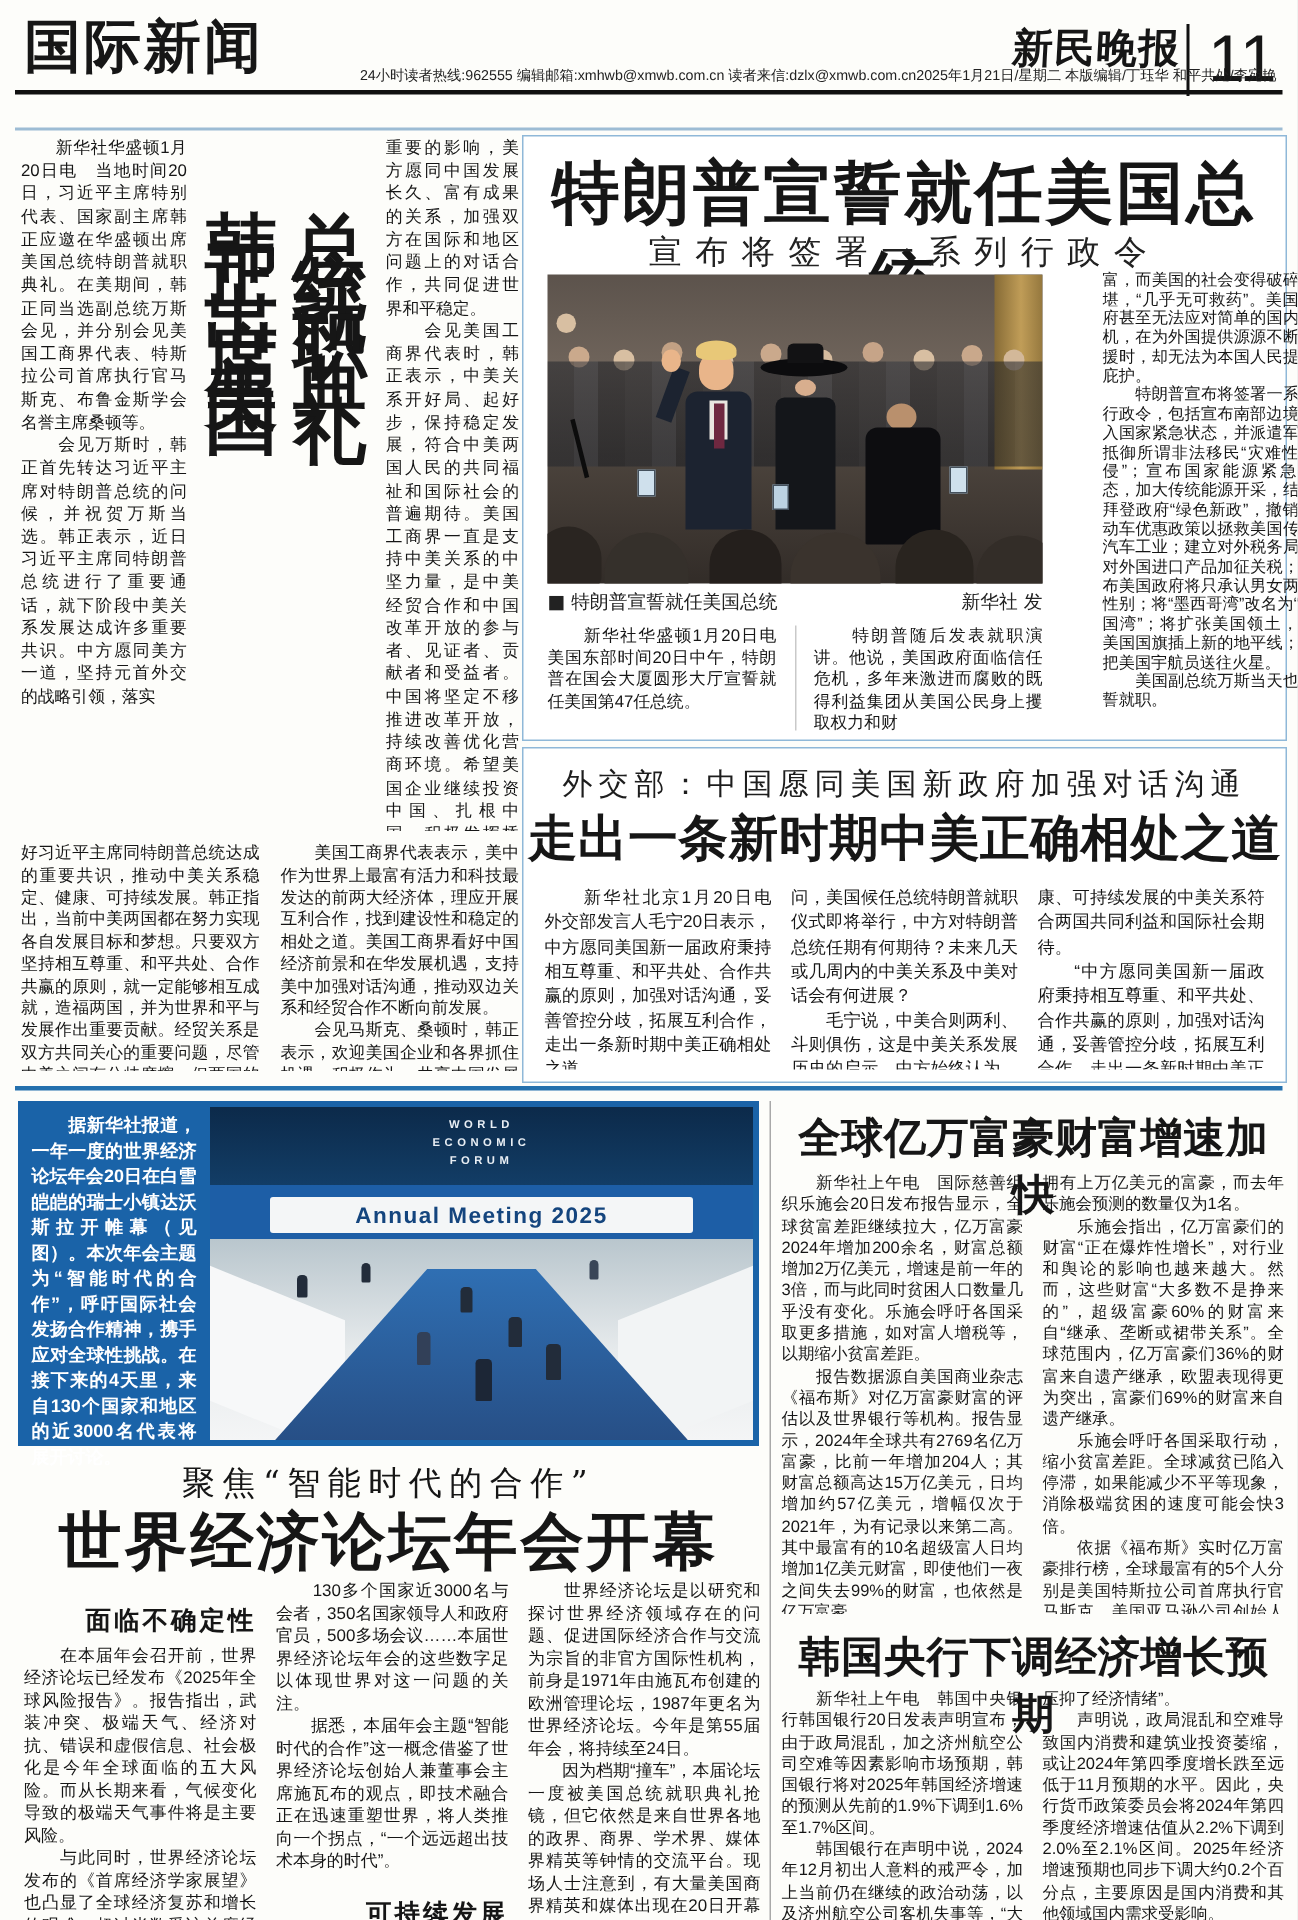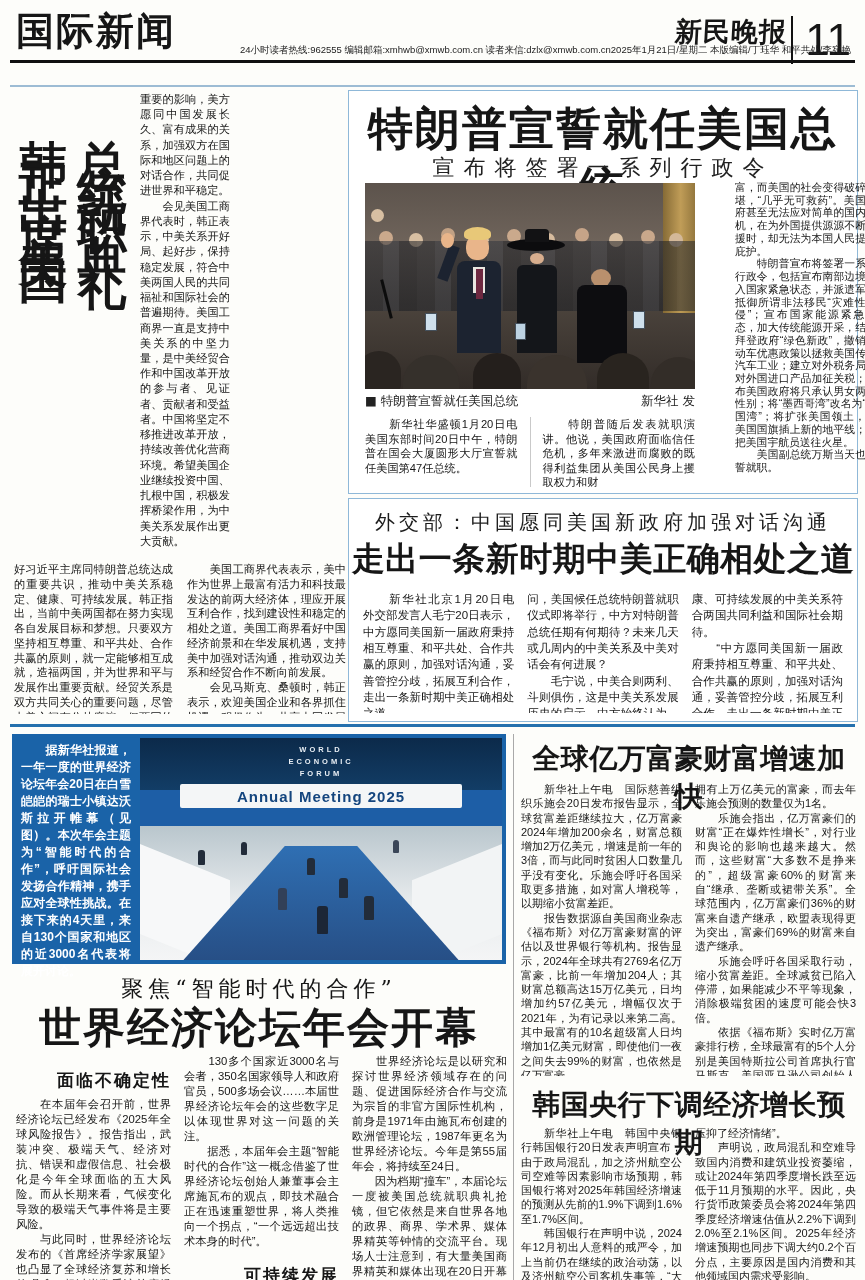--- a/index.html
+++ b/index.html
@@ -84,21 +84,21 @@
   .mofa-cols .bt{width:152px;font-size:11.5px;line-height:1.42;}
   
   .davos-box{left:12px;top:734px;width:494px;height:230px;background:#1a63a8;display:flex;}
   .davos-side{width:128px;padding:8px 9px;color:#fff;font-weight:bold;font-size:12px;line-height:1.42;
               white-space:pre-wrap;text-align:justify;box-sizing:border-box;}
   .davos-photo{position:relative;flex:1;margin:4px 4px 4px 0;background:#cfd9df;overflow:hidden;}
   .wef-top{left:0;top:0;width:100%;height:52px;background:linear-gradient(#0c2a4a,#123d66);}
   .wef-logo{left:0;top:6px;width:100%;text-align:center;color:#e8eef4;font-size:7.5px;font-weight:bold;
             letter-spacing:3px;line-height:1.6;white-space:pre-wrap;}
   .wef-wall{left:0;top:52px;width:100%;height:36px;background:#1d5ea6;}
-  .wef-banner{left:11%;top:46px;width:78%;height:24px;background:#f4f6f7;border-radius:2px;
+  .wef-banner{left:11%;top:60px;width:78%;height:24px;background:#f4f6f7;border-radius:2px;
               display:flex;align-items:center;justify-content:center;color:#14457e;
               font-size:15px;font-weight:bold;letter-spacing:1px;}
   .wef-floor{left:0;top:88px;width:100%;height:134px;background:linear-gradient(#b9c6cd,#e6eaec 55%,#f4f5f6);}
   .wef-carpet{left:0;top:108px;width:100%;height:114px;background:linear-gradient(#2f6fb3,#274f86);
               clip-path:polygon(40% 0,60% 0,88% 100%,12% 100%);}
   .wef-rail-l{left:-30px;top:118px;width:120px;height:90px;background:#f7f8f9;transform:skewY(22deg);}
   .wef-rail-r{right:-30px;top:118px;width:120px;height:90px;background:#f2f4f5;transform:skewY(-22deg);}
   .fig{position:absolute;width:8px;height:17px;border-radius:3px 3px 1px 1px;background:#222c3a;}
   
   .wef-kicker{left:12px;top:974px;width:494px;text-align:center;font-family:"DejaVu Serif",serif;
@@ -125,20 +125,22 @@
   <div class="abs page-num">11</div>
   <div class="abs info-line">
     <span>24小时读者热线:962555  编辑邮箱:xmhwb@xmwb.com.cn  读者来信:dzlx@xmwb.com.cn</span>
     <span>2025年1月21日/星期二  本版编辑/丁珏华  和平共处/李宛艳</span>
   </div>
   <div class="abs black-rule"></div>
   <div class="abs blue-rule-top"></div>
 
   <div class="abs hz">
     <div class="hz-top">
+      <div class="hz-c1 bt">　　新华社华盛顿1月20日电　当地时间20日，习近平主席特别代表、国家副主席韩正应邀在华盛顿出席美国总统特朗普就职典礼。在美期间，韩正同当选副总统万斯会见，并分别会见美国工商界代表、特斯拉公司首席执行官马斯克、布鲁金斯学会名誉主席桑顿等。
+　　会见万斯时，韩正首先转达习近平主席对特朗普总统的问候，并祝贺万斯当选。韩正表示，近日习近平主席同特朗普总统进行了重要通话，就下阶段中美关系发展达成许多重要共识。中方愿同美方一道，坚持元首外交的战略引领，落实</div>
       <div class="hz-head">
         <div>韩正出席美国</div>
         <div>总统就职典礼</div>
       </div>
       <div class="hz-c3 bt">重要的影响，美方愿同中国发展长久、富有成果的关系，加强双方在国际和地区问题上的对话合作，共同促进世界和平稳定。
 　　会见美国工商界代表时，韩正表示，中美关系开好局、起好步，保持稳定发展，符合中美两国人民的共同福祉和国际社会的普遍期待。美国工商界一直是支持中美关系的中坚力量，是中美经贸合作和中国改革开放的参与者、见证者、贡献者和受益者。中国将坚定不移推进改革开放，持续改善优化营商环境。希望美国企业继续投资中国、扎根中国，积极发挥桥梁作用，为中美关系发展作出更大贡献。</div>
     </div>
     <div class="hz-bottom">
       <div class="bt">好习近平主席同特朗普总统达成的重要共识，推动中美关系稳定、健康、可持续发展。韩正指出，当前中美两国都在努力实现各自发展目标和梦想。只要双方坚持相互尊重、和平共处、合作共赢的原则，就一定能够相互成就，造福两国，并为世界和平与发展作出重要贡献。经贸关系是双方共同关心的重要问题，尽管中美之间有分歧摩擦，但两国的共同利益和合作空间巨大，双方可就此加强对话与协商。
 　　万斯请韩正转达特朗普总统对习近平主席的诚挚问候，表示特朗普总统日前同习近平主席通话，就两国关系中的重要问题进行了良好沟通。经贸关系对美中双方都很重要。中国在国际事务中发挥着日益</div>

